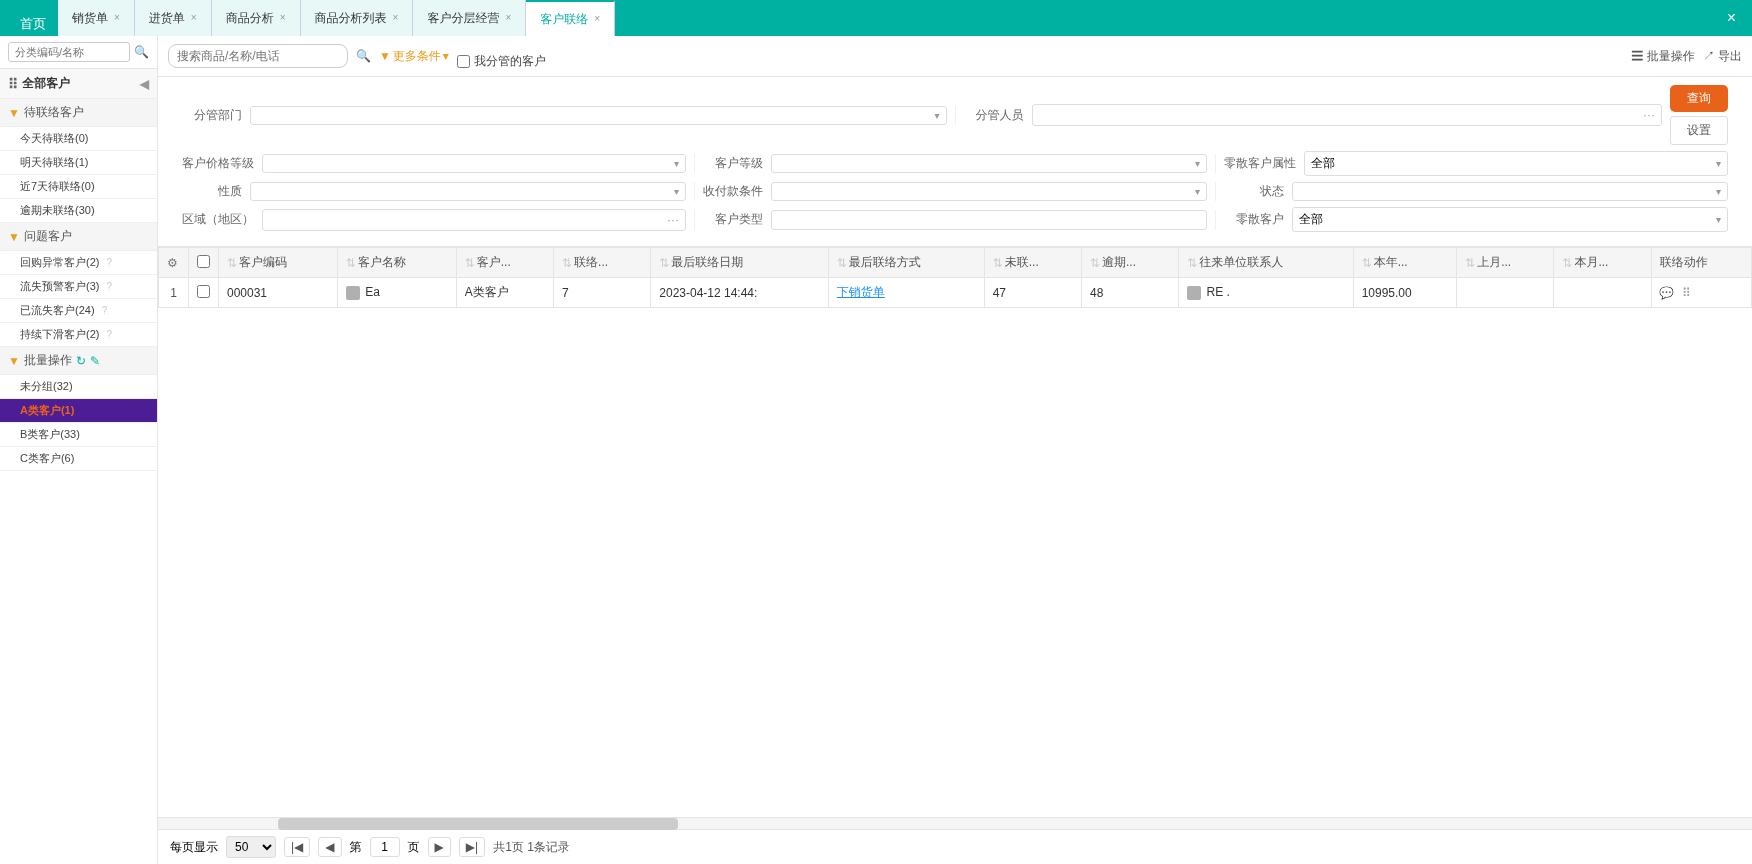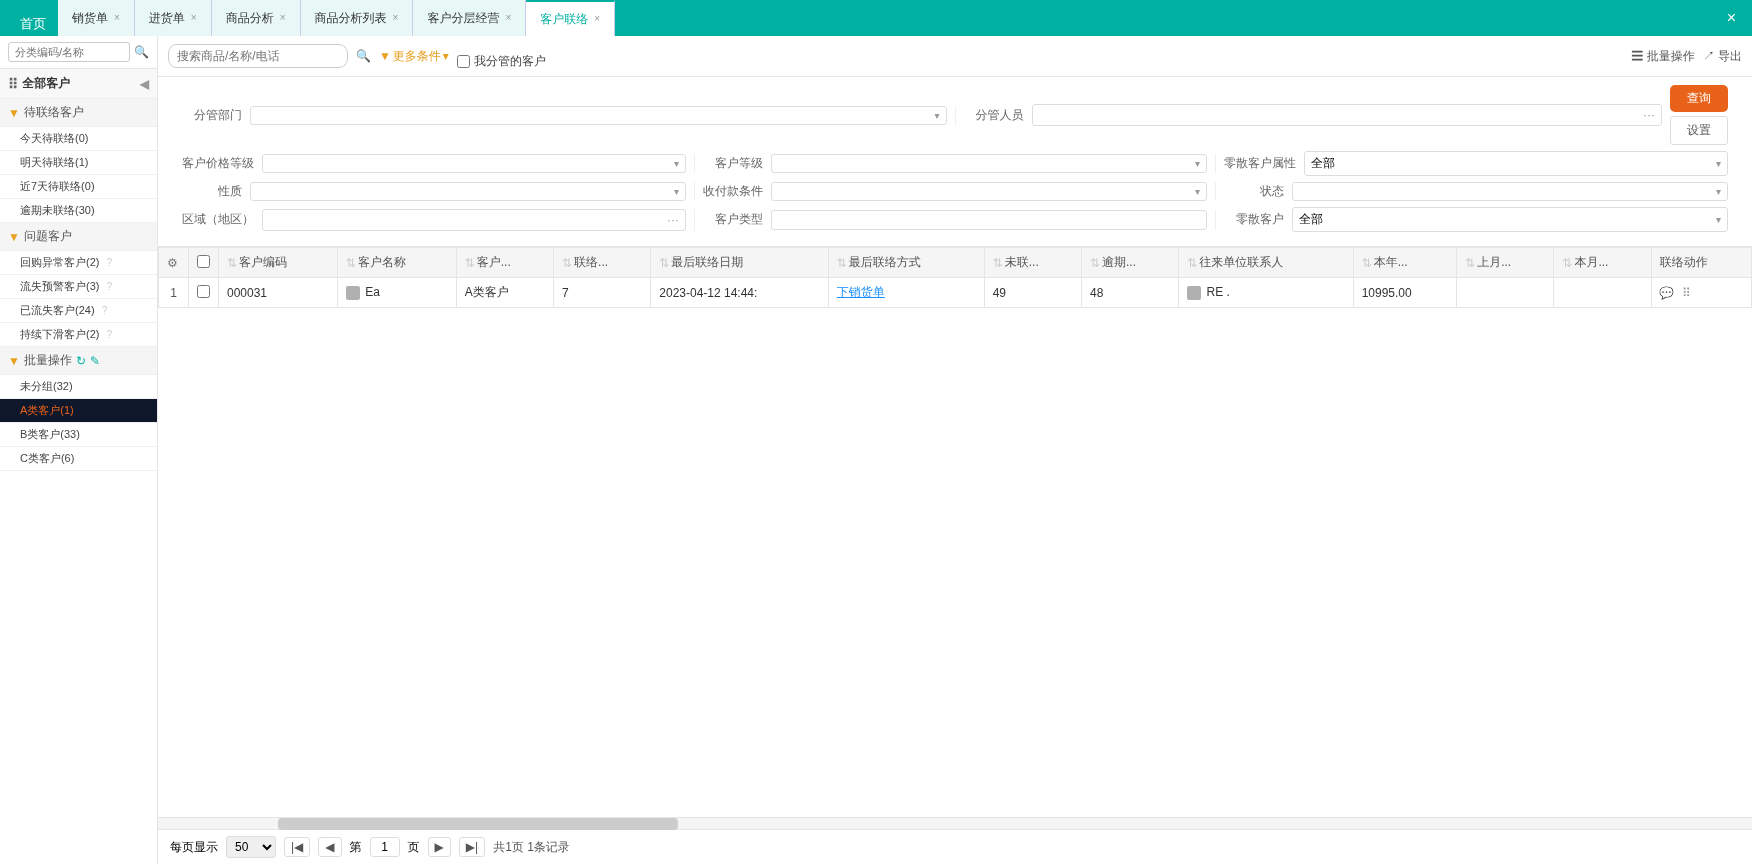--- a/index.html
+++ b/index.html
@@ -20,21 +20,21 @@
     .sidebar { width: 158px; background: #fff; border-right: 1px solid #e5e5e5; display: flex; flex-direction: column; overflow-y: auto; flex-shrink: 0; }
     .sidebar-search { display: flex; align-items: center; padding: 6px 8px; border-bottom: 1px solid #e5e5e5; }
     .sidebar-search input { border: 1px solid #ccc; border-radius: 3px; padding: 3px 6px; width: 100%; font-size: 11px; outline: none; }
     .sidebar-search-icon { color: #00b0a0; margin-left: 4px; cursor: pointer; }
     .sidebar-section-title { display: flex; align-items: center; padding: 6px 8px; font-weight: bold; color: #333; font-size: 12px; background: #f8f8f8; border-bottom: 1px solid #eee; }
     .sidebar-section-title .dots { color: #666; margin-right: 4px; font-size: 14px; }
     .sidebar-collapse { margin-left: auto; cursor: pointer; color: #999; }
     .sidebar-group-label { display: flex; align-items: center; padding: 5px 8px; color: #555; font-size: 12px; background: #f5f5f5; border-bottom: 1px solid #eee; cursor: pointer; }
     .sidebar-group-label .arrow { margin-right: 4px; color: #e8a020; }
     .sidebar-item { padding: 4px 8px 4px 20px; color: #444; cursor: pointer; border-bottom: 1px solid #f0f0f0; font-size: 11px; }
-    .sidebar-item.active { background: #0f172a; color: #e8621a; font-weight: normal; }
+    .sidebar-item.active { background: #4c1d95; color: #e8621a; font-weight: bold; }
     .sidebar-item .help { color: #ccc; margin-left: 4px; font-size: 10px; }
 
     
     .content { flex: 1; display: flex; flex-direction: column; overflow: hidden; }
 
     
     .filter-bar { background: #fff; padding: 6px 10px; border-bottom: 1px solid #e5e5e5; display: flex; align-items: center; gap: 8px; }
     .filter-search-input { border: 1px solid #ccc; border-radius: 9px; padding: 4px 8px; width: 180px; font-size: 12px; outline: none; }
     .filter-search-btn { color: #00b0a0; cursor: pointer; }
     .filter-more { color: #e8a020; cursor: pointer; display: flex; align-items: center; gap: 2px; }
@@ -380,21 +380,21 @@
             <td>
               <span class="color-block" style="background:#b0b0b0;"></span>
               <span>Ea</span>
             </td>
             <td>A类客户</td>
             <td>7</td>
             <td>2023-04-12 14:44:</td>
             <td>
               <span class="link">下销货单</span>
             </td>
-            <td>49</td>
+            <td>47</td>
             <td>48</td>
             <td>
               <span class="color-block" style="background:#b0b0b0;"></span>
               <span>RE .</span>
             </td>
             <td>10995.00</td>
             <td></td>
             <td></td>
             <td>
               <span style="cursor:pointer;color:#999;margin-right:4px;">💬</span>

